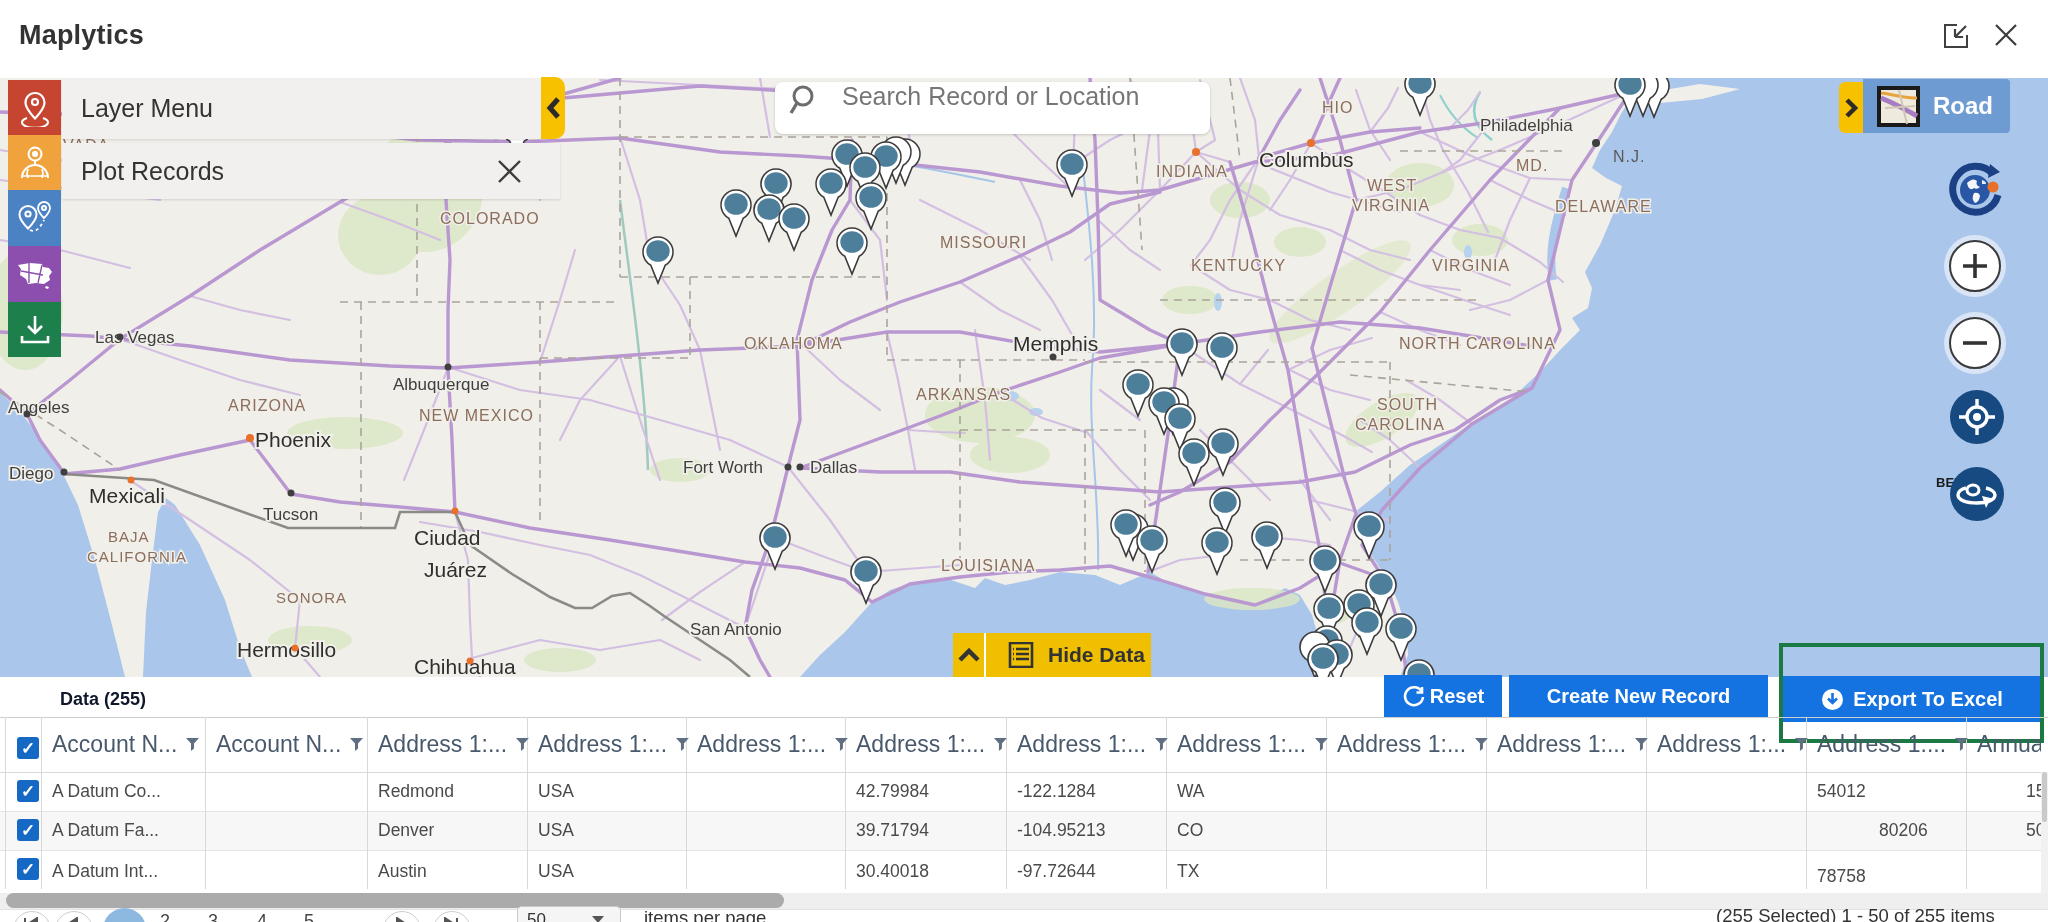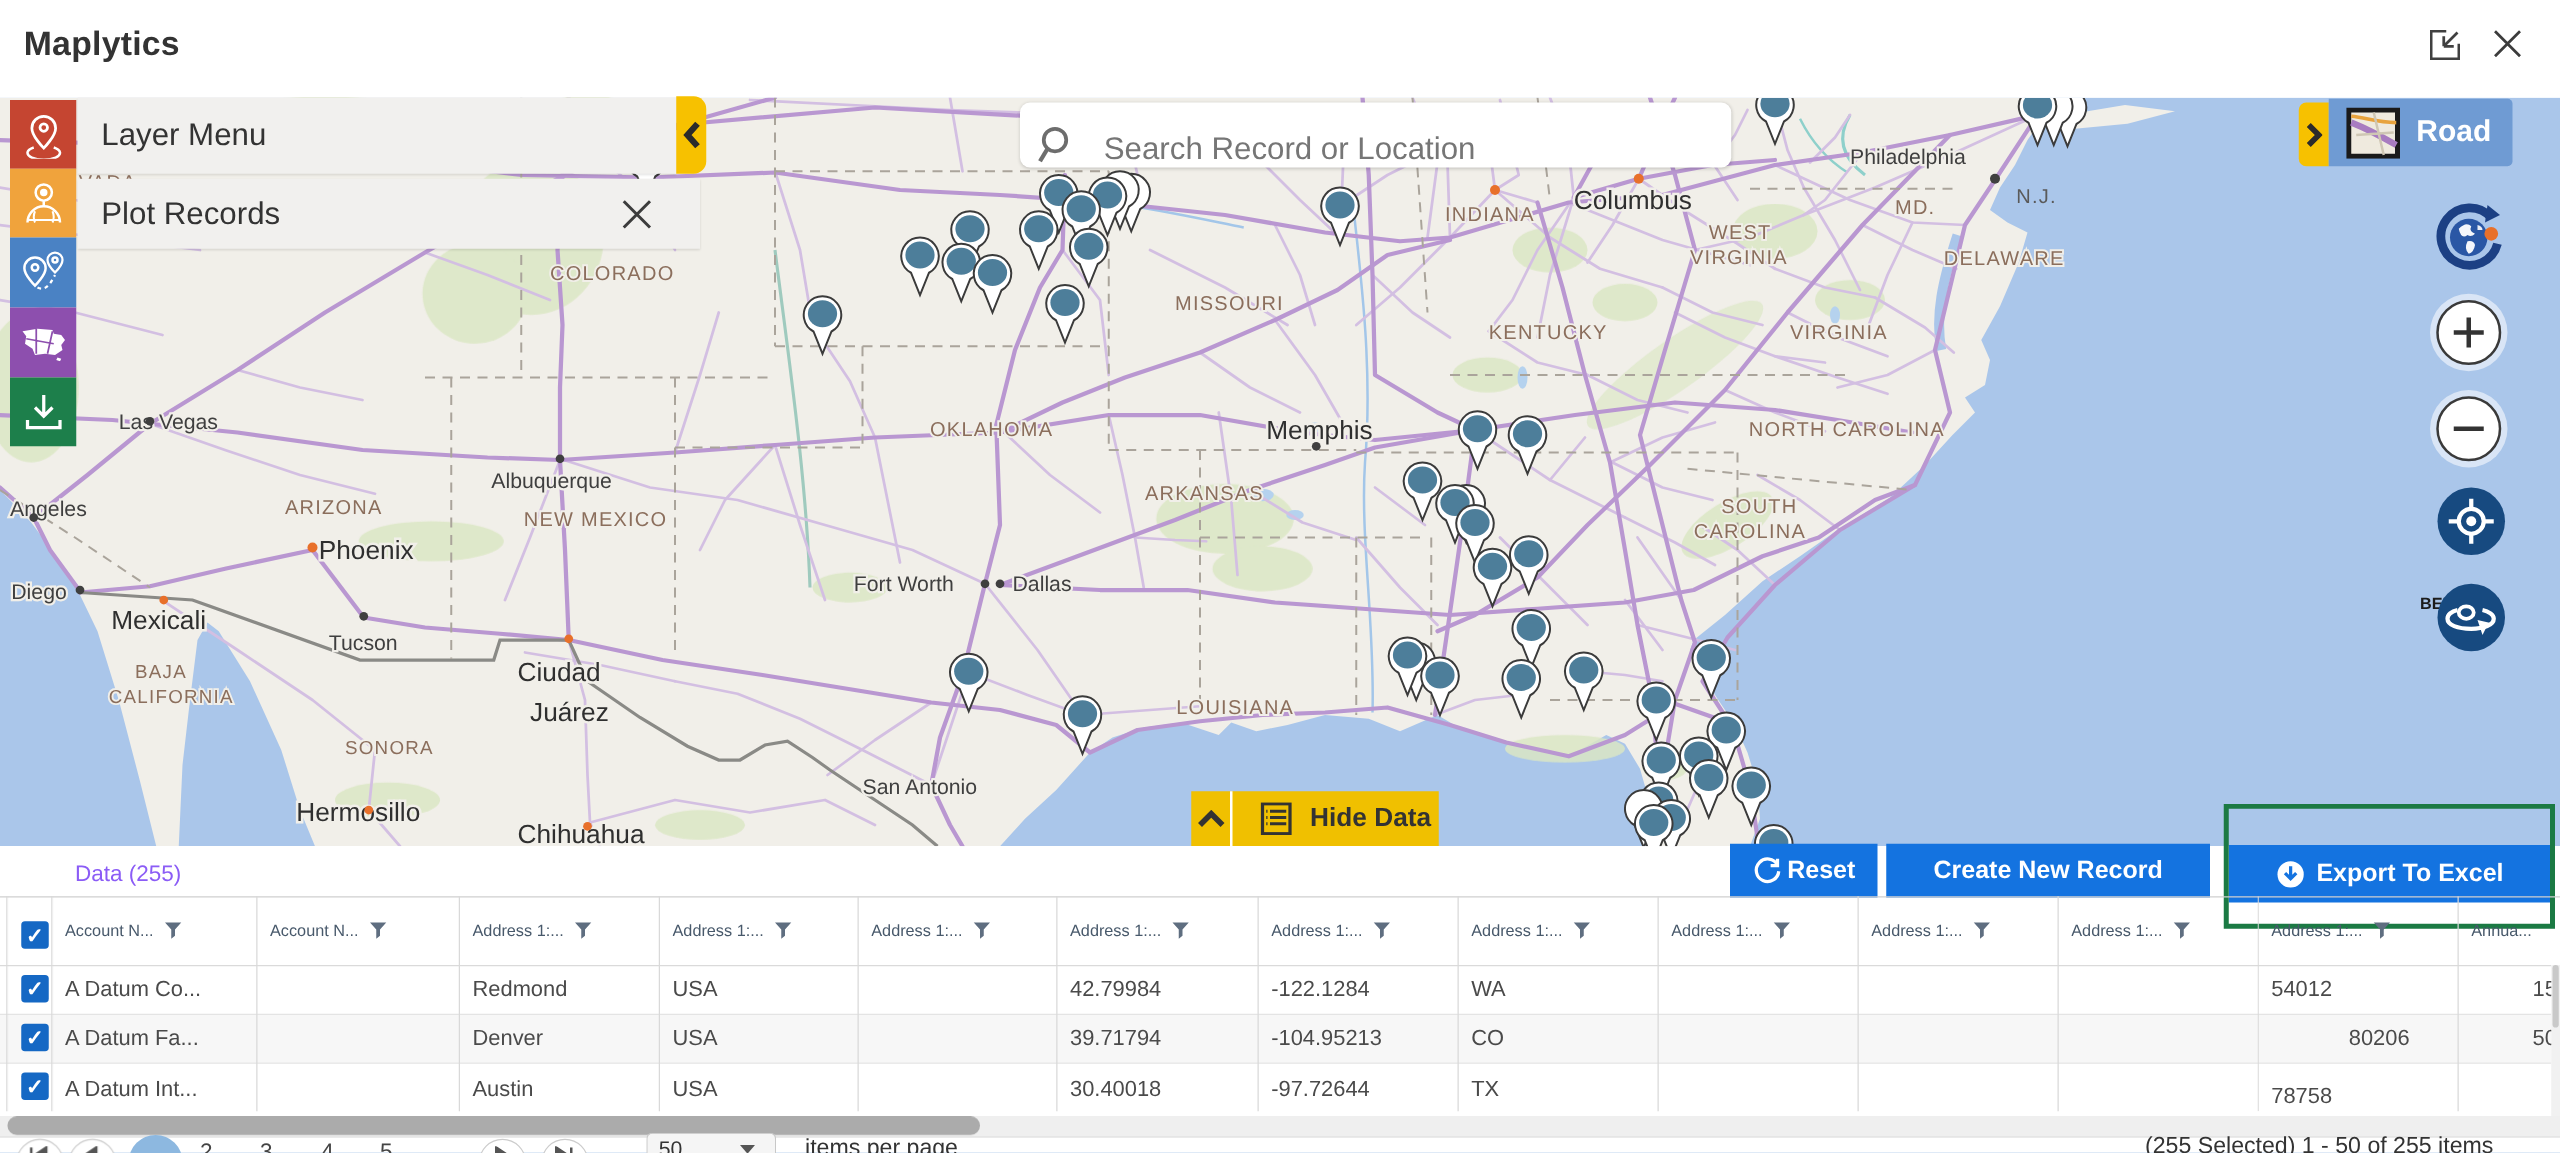--- a/index.html
+++ b/index.html
@@ -1,21 +1,21 @@
 <!DOCTYPE html>
 <html><head>
 <meta charset="utf-8">
 <style>
 html,body{margin:0;padding:0}
 body{width:2048px;height:922px;position:relative;overflow:hidden;background:#fff;font-family:"Liberation Sans",sans-serif}
 .abs{position:absolute}
 .panel{background:#f1f0ee;color:#333;font-size:25px;display:flex;align-items:center;padding-left:19px;box-shadow:0 1px 2px rgba(0,0,0,.12)}
 .tile{position:absolute;left:8px;width:53px;display:flex;align-items:center;justify-content:center}
 .btn-blue{position:absolute;background:#1473e0;color:#fff;font-weight:bold;font-size:20px;display:flex;align-items:center;justify-content:center}
-.hdrcell{position:absolute;top:717px;height:55px;display:flex;align-items:center;color:#48596b;font-size:13px;white-space:nowrap;overflow:hidden}
+.hdrcell{position:absolute;top:717px;height:55px;display:flex;align-items:center;color:#48596b;font-size:23px;white-space:nowrap;overflow:hidden}
 .cell{position:absolute;height:39px;display:flex;align-items:center;color:#4a4a4a;font-size:17.5px;white-space:nowrap}
 .vline{position:absolute;top:717px;height:172px;width:1px;background:#d9d9d9}
 .cb{position:absolute;left:17px;width:22px;height:22px;background:#1568c4;border-radius:3px;color:#fff;font-size:17px;font-weight:bold;display:flex;align-items:center;justify-content:center}
 </style>
 </head>
 <body>
 
 <div class="abs" style="left:19px;top:20px;font-size:27px;font-weight:bold;color:#333;letter-spacing:.2px">Maplytics</div>
 <svg class="abs" style="left:1943px;top:23px" width="26" height="26" viewBox="0 0 26 26" fill="none" stroke="#404040" stroke-width="2">
     <path d="M14 2 H2 V24 H24 V12"></path>
@@ -391,21 +391,21 @@
 <div class="panel abs" style="left:62px;top:78px;width:460px;height:61px">Layer Menu</div>
 <div class="abs" style="left:541px;top:77px;width:24px;height:62px;background:#f7c100;border-radius:0 10px 10px 0;display:flex;align-items:center;justify-content:center">
     <svg width="14" height="22" viewBox="0 0 14 22">
       <path d="M12 2 L4 11 12 20" stroke="#2b2b2b" stroke-width="5" fill="none"></path>
     </svg>
   </div>
 <div class="panel abs" style="left:62px;top:143px;width:479px;height:56px">Plot Records<svg style="position:absolute;right:38px;top:16px" width="25" height="25" viewBox="0 0 25 25" stroke="#3c3c3c" stroke-width="2.4">
       <path d="M2 2 L23 23 M23 2 L2 23"></path>
     </svg></div>
 
-<div class="abs" style="left:816px;top:82px;width:569px;height:52px;background:#fff;border-radius:8px;box-shadow:0 1px 3px rgba(0,0,0,.18);display:flex;align-items:flex-end">
+<div class="abs" style="left:775px;top:82px;width:435px;height:52px;background:#fff;border-radius:8px;box-shadow:0 1px 3px rgba(0,0,0,.18);display:flex;align-items:flex-start">
 <svg style="margin-left:12px" width="36" height="36" viewBox="0 0 36 36" fill="none" stroke="#6d6d6d" stroke-width="3">
       <circle cx="16" cy="14" r="9"></circle>
       <path d="M10 21 L4 31" stroke-width="3.4"></path>
     </svg>
 <span style="margin-left:19px;font-size:25px;color:#767676">Search Record or Location</span>
 </div>
 
 <div class="abs" style="left:1839px;top:82px;width:24px;height:51px;background:#f7c100;border-radius:6px 0 0 6px;display:flex;align-items:center;justify-content:center">
     <svg width="13" height="20" viewBox="0 0 13 20">
       <path d="M2 2 L10 10 2 18" stroke="#2b2b2b" stroke-width="4.5" fill="none"></path>
@@ -459,21 +459,21 @@
     </div>
 <svg style="margin-left:22px" width="26" height="26" viewBox="0 0 26 26">
       <rect x="2" y="1" width="22" height="24" fill="none" stroke="#333" stroke-width="2.6"></rect>
       <path d="M8 7 h13 M8 12 h13 M8 17 h13" stroke="#333" stroke-width="2.4"></path>
       <path d="M5 7 h1 M5 12 h1 M5 17 h1" stroke="#333" stroke-width="2.4"></path>
     </svg>
 <span style="margin-left:14px;font-size:21px;font-weight:bold;color:#333">Hide Data</span>
 </div>
 
 <div class="abs" style="left:0;top:677px;width:2048px;height:245px;background:#fff"></div>
-<div class="abs" style="left:60px;top:689px;font-size:18px;font-weight:normal;color:#8b5cf6">Data (255)</div>
+<div class="abs" style="left:60px;top:689px;font-size:18px;font-weight:bold;color:#0f172a">Data (255)</div>
 
 <div class="btn-blue" style="left:1384px;top:675px;width:118px;height:43px">
     <svg width="24" height="24" viewBox="0 0 24 24" fill="none" stroke="#fff" stroke-width="2.6">
       <path d="M20 7 A9 9 0 1 0 21 12"></path>
       <path d="M20 2 v5.5 h-5.5" fill="none"></path>
     </svg>
     <span style="margin-left:4px">Reset</span>
   </div>
 <div class="btn-blue" style="left:1509px;top:675px;width:259px;height:43px">Create New Record</div>
 <div class="btn-blue" style="left:1783px;top:676px;width:258px;height:46px">

